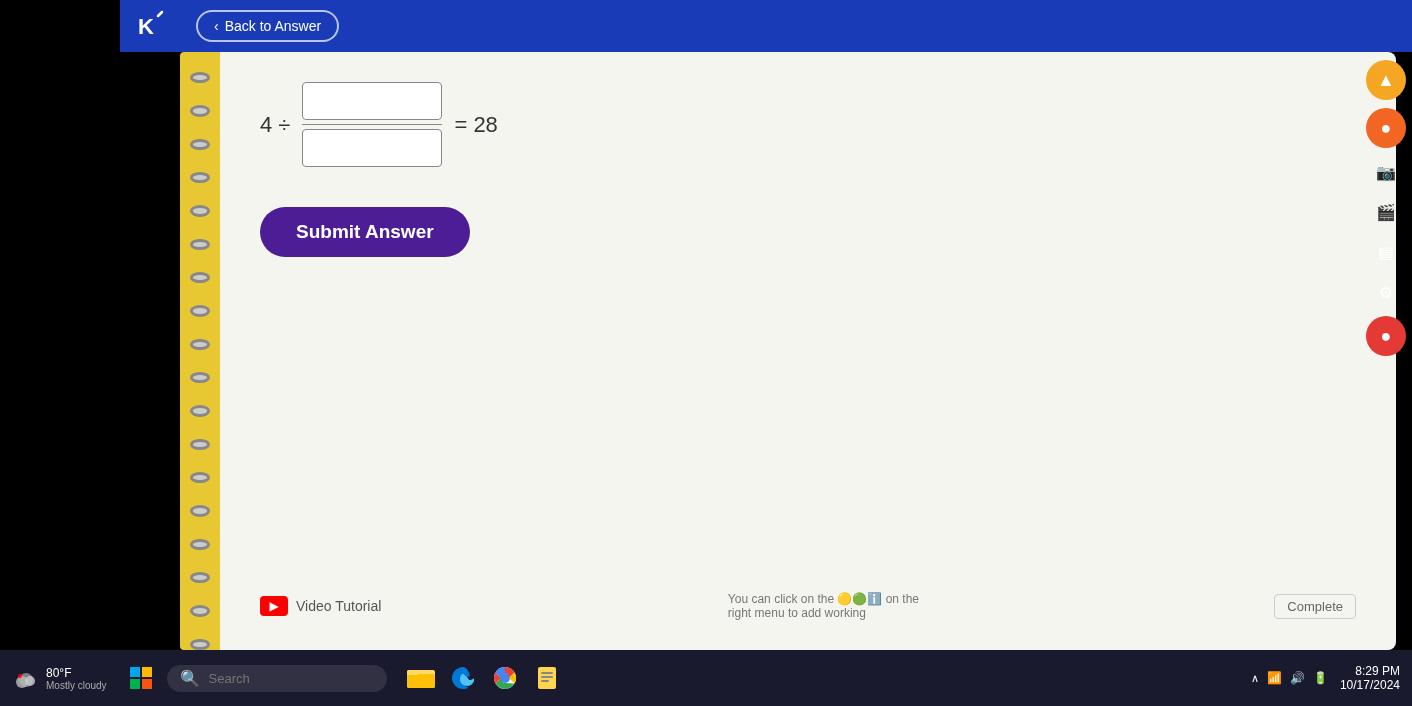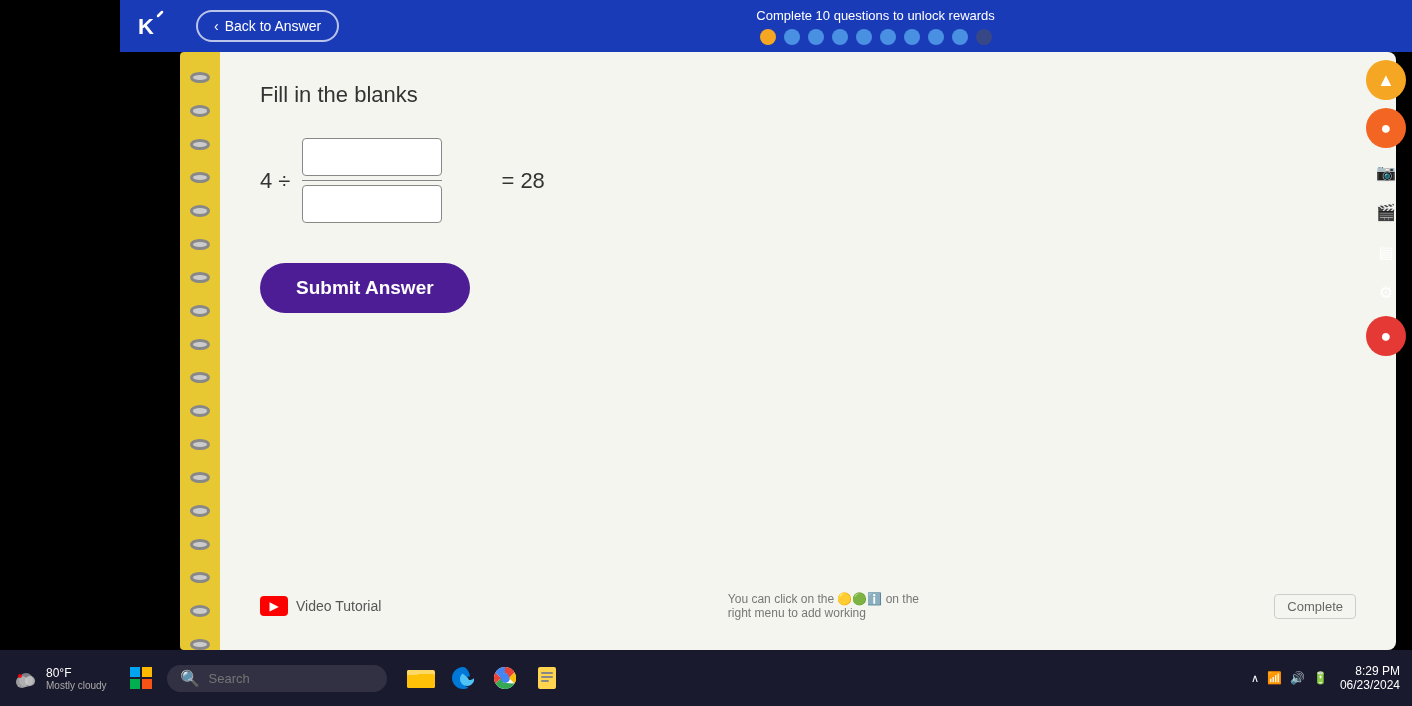--- a/index.html
+++ b/index.html
@@ -163,21 +163,20 @@
 
     .fraction-line {
       width: 140px;
       height: 1px;
       background: #888;
     }
 
     .equation-equals {
       font-size: 22px;
       color: #333;
-      margin-left: 47px;
     }
 
     .submit-btn {
       background: #4c1d95;
       color: #fff;
       border: none;
       border-radius: 30px;
       padding: 14px 36px;
       font-size: 19px;
       font-weight: bold;
@@ -392,35 +391,20 @@
         <path d="M28 10 L32 6" stroke="white" stroke-width="2.5" stroke-linecap="round"></path>
       </svg>
     </div>
   </div>
 
   <button class="back-btn">
     <span>‹</span>
     <span>Back to Answer</span>
   </button>
 
-  <div class="progress-area">
-    <span class="progress-text">Complete 10 questions to unlock rewards</span>
-    <div class="dots-row" id="dots-container">
-    <div class="dot" style="background: rgb(245, 166, 35); opacity: 1;"></div>
-        <div class="dot" style="background: rgb(74, 144, 226); opacity: 1;"></div>
-        <div class="dot" style="background: rgb(74, 144, 226); opacity: 1;"></div>
-        <div class="dot" style="background: rgb(74, 144, 226); opacity: 1;"></div>
-        <div class="dot" style="background: rgb(74, 144, 226); opacity: 1;"></div>
-        <div class="dot" style="background: rgb(74, 144, 226); opacity: 1;"></div>
-        <div class="dot" style="background: rgb(74, 144, 226); opacity: 1;"></div>
-        <div class="dot" style="background: rgb(74, 144, 226); opacity: 1;"></div>
-        <div class="dot" style="background: rgb(74, 144, 226); opacity: 1;"></div>
-        <div class="dot" style="background: rgb(85, 85, 85); opacity: 0.5;"></div>
-      </div>
-  </div>
 </div>
 
 <div class="main-area">
 
   <div class="notebook-spine" id="spine-rings">
   <div class="ring"></div>
       <div class="ring"></div>
       <div class="ring"></div>
       <div class="ring"></div>
       <div class="ring"></div>
@@ -433,21 +417,20 @@
       <div class="ring"></div>
       <div class="ring"></div>
       <div class="ring"></div>
       <div class="ring"></div>
       <div class="ring"></div>
       <div class="ring"></div>
       <div class="ring"></div>
     </div>
 
   <div class="notebook-page">
-    <div class="fill-blanks-title">Fill in the blanks</div>
 
     <div class="equation-area">
       <span class="equation-number">4 ÷</span>
 
       <div class="fraction-inputs">
         <input class="fraction-input" type="text" placeholder="" style="">
         <div class="fraction-line"></div>
         <input class="fraction-input" type="text" placeholder="" style="">
       </div>
 
@@ -546,16 +529,16 @@
 
   <div class="taskbar-right">
     <div class="taskbar-icons">
       <span style="font-size:11px;">∧</span>
       <span>📶</span>
       <span>🔊</span>
       <span>🔋</span>
     </div>
     <div class="taskbar-time">
       <div>8:29 PM</div>
-      <div>06/23/2024</div>
+      <div>10/17/2024</div>
     </div>
   </div>
 </div>
 
 </body></html>

